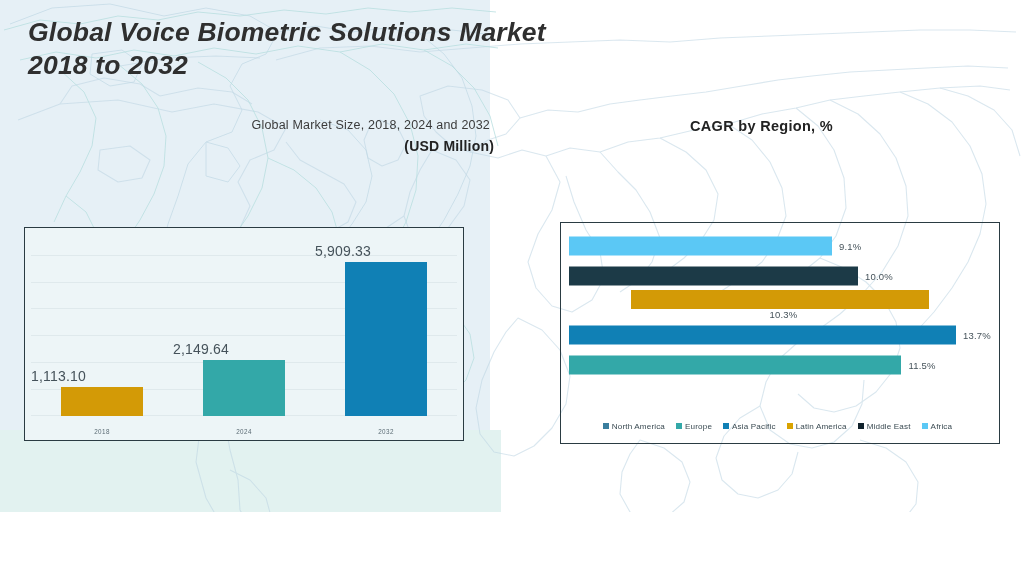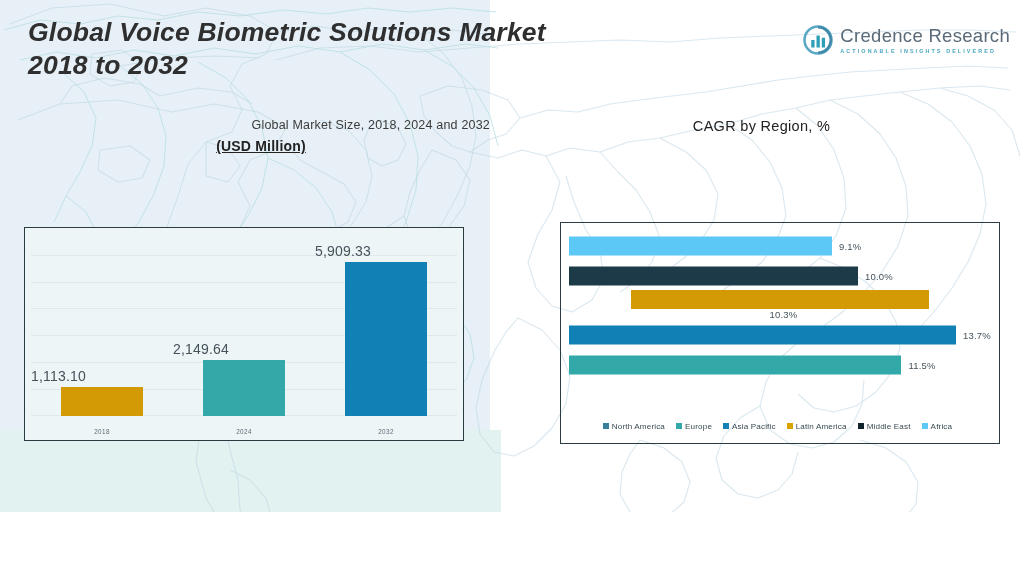--- a/index.html
+++ b/index.html
@@ -31,43 +31,43 @@
   #logo-mark{width:30px;height:30px;flex:0 0 30px;}
   #logo-text{display:flex;flex-direction:column;justify-content:center;}
   #logo-name{font-size:18.5px;color:#5a6a78;letter-spacing:.3px;line-height:20px;}
   #logo-tag{font-size:5.4px;color:#4aa7c0;letter-spacing:2.1px;line-height:8px;margin-top:1px;
             text-transform:uppercase;font-weight:bold;}
 
   
   #left-block{position:absolute;left:0;top:96px;width:490px;height:430px;z-index:4;}
   #left-title1{position:absolute;left:0;top:22px;width:490px;text-align:right;
     font-size:12.5px;color:#3b3b3b;letter-spacing:.2px;}
-  #left-title2{position:absolute;left:16px;top:42px;width:490px;text-align:center;
-    font-size:14px;font-weight:bold;color:#222;letter-spacing:.2px;text-decoration:underline;}
+  #left-title2{position:absolute;left:4px;top:42px;width:490px;text-align:right;
+    font-size:14px;font-weight:bold;color:#222;letter-spacing:.2px;}
 
   #chart-left{
     position:absolute;left:24px;top:131px;width:440px;height:214px;
     border:1.3px solid #2a3b42;background:#edf5f7;box-sizing:border-box;
   }
   #chart-left .gridlines{position:absolute;inset:0;}
   #chart-left .gridlines i{position:absolute;left:6px;right:6px;height:1px;background:#dfe9ec;display:block;}
   #plot-left{position:absolute;left:6px;right:6px;top:6px;bottom:24px;}
   .vbar-slot{position:absolute;bottom:0;width:33.33%;height:100%;}
   .vbar-wrap{position:absolute;left:0;right:0;bottom:0;height:100%;display:flex;align-items:flex-end;justify-content:center;}
   .vbar{width:82px;}
   .vbar-label{
     position:absolute;left:0;right:0;text-align:left;font-size:14px;color:#45525a;letter-spacing:.2px;
   }
   .xaxis-left{position:absolute;left:6px;right:6px;bottom:0;height:24px;}
   .xtick{position:absolute;bottom:5px;width:33.33%;text-align:center;font-size:6.3px;color:#5b6b74;letter-spacing:.4px;}
 
   
   #right-block{position:absolute;left:523px;top:96px;width:501px;height:430px;z-index:4;}
   #right-title{position:absolute;left:0;top:22px;width:477px;text-align:center;
-    font-size:14.5px;font-weight:normal;color:#222;letter-spacing:.3px;}
+    font-size:14.5px;font-weight:bold;color:#222;letter-spacing:.3px;}
 
   #chart-right{
     position:absolute;left:37px;top:126px;width:440px;height:222px;
     border:1.3px solid #2a3b42;background:transparent;box-sizing:border-box;
   }
   #plot-right{position:absolute;left:8px;top:8px;right:8px;bottom:34px;}
   .hbar-row{position:absolute;left:0;right:0;display:flex;align-items:center;}
   .hbar{height:19px;}
   .hbar-label{font-size:9.5px;color:#45525a;margin-left:7px;letter-spacing:.2px;white-space:nowrap;}
 
@@ -153,33 +153,20 @@
       </svg>
     </div>
   </div>
 
   <div id="header">
     <div id="title">
       <div>Global Voice Biometric Solutions Market</div>
       <div>2018 to 2032</div>
     </div>
 
-    <div id="logo">
-      <svg id="logo-mark" viewBox="0 0 40 40" aria-hidden="true">
-        <circle cx="20" cy="20" r="18" fill="none" stroke="#5aa8c4" stroke-width="3.4"></circle>
-        <path d="M20 3 a17 17 0 0 1 0 34" fill="none" stroke="#3f8aa8" stroke-width="3.4"></path>
-        <rect x="11" y="20" width="4.4" height="10" fill="#2f9fb8"></rect>
-        <rect x="18" y="14" width="4.4" height="16" fill="#2f9fb8"></rect>
-        <rect x="25" y="17" width="4.4" height="13" fill="#2f9fb8"></rect>
-      </svg>
-      <div id="logo-text">
-        <div id="logo-name">Credence Research</div>
-        <div id="logo-tag">Actionable Insights Delivered</div>
-      </div>
-    </div>
   </div>
 
   <div id="left-block">
     <div id="left-title1">Global Market Size, 2018, 2024 and 2032</div>
     <div id="left-title2">(USD Million)</div>
 
     <div id="chart-left">
       <div class="gridlines">
           <i style="top: 26.75px;"></i>
           <i style="top: 53.5px;"></i>

